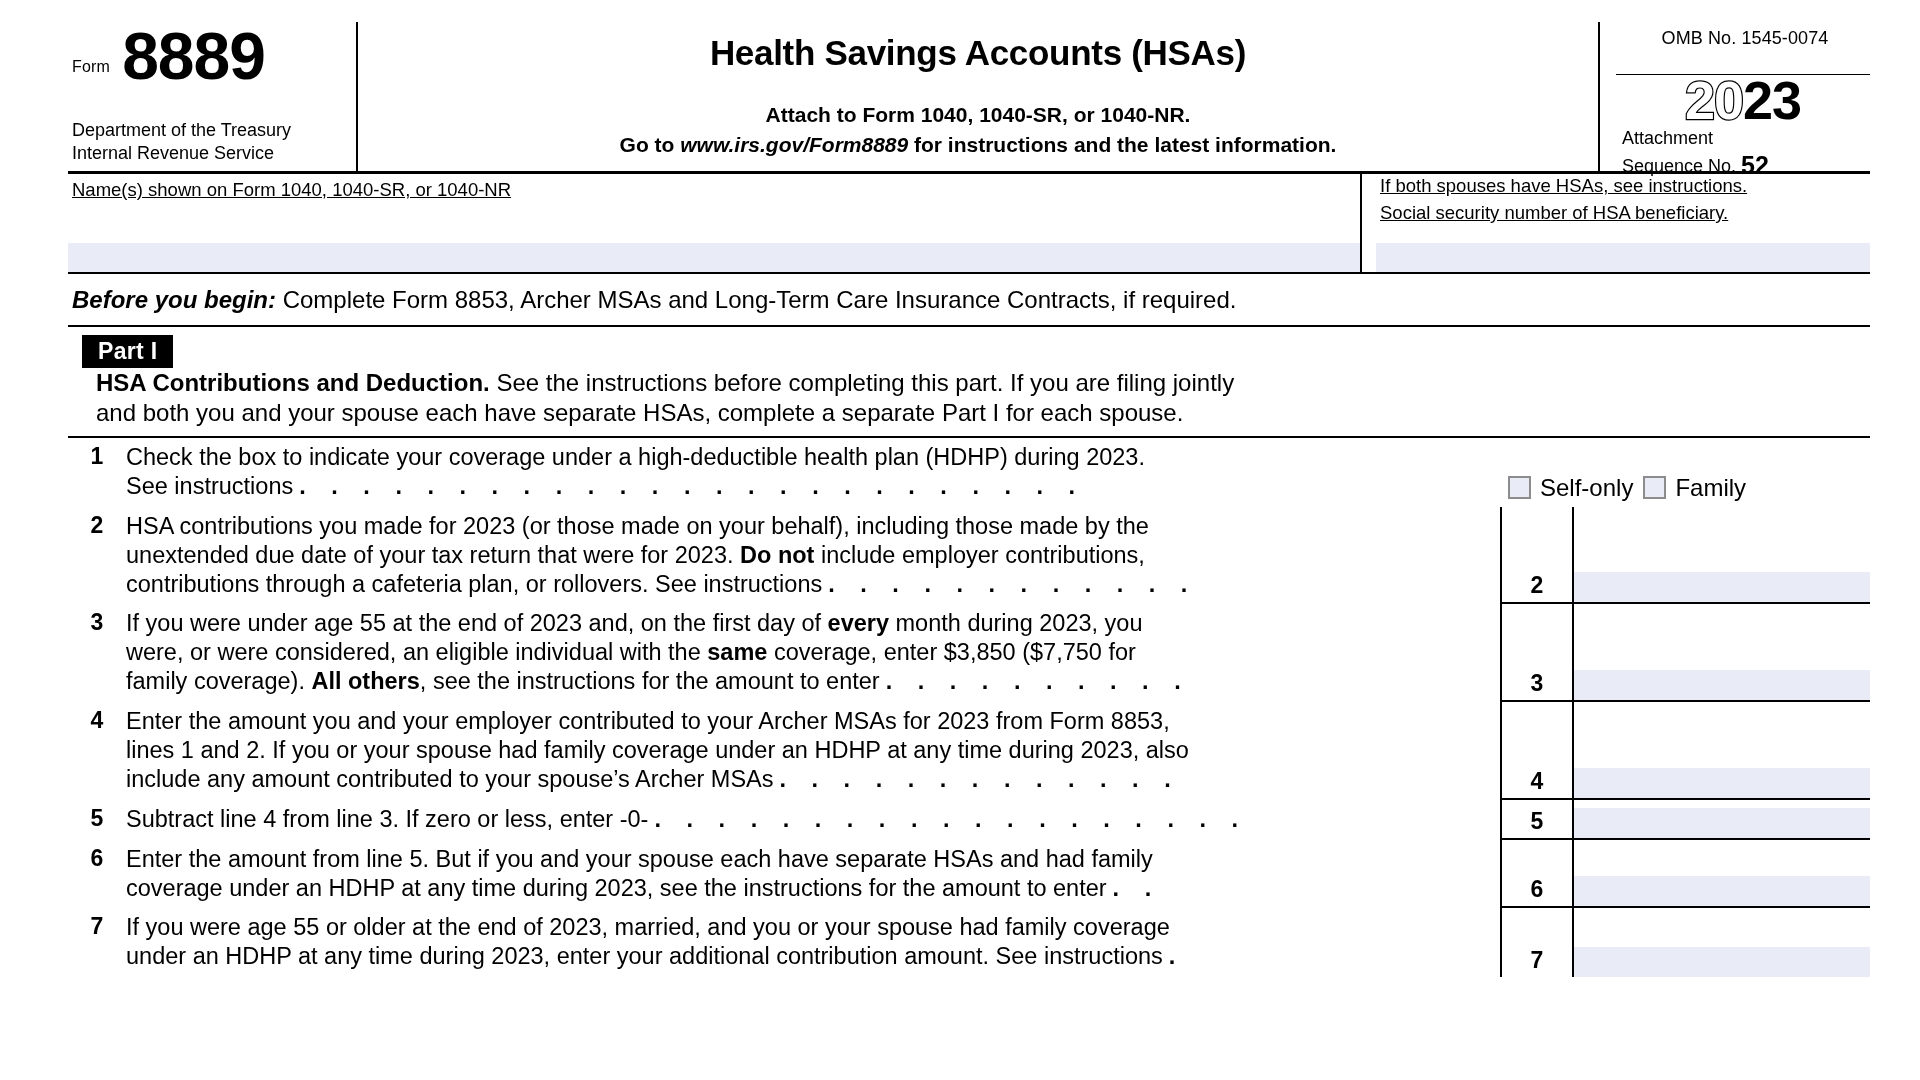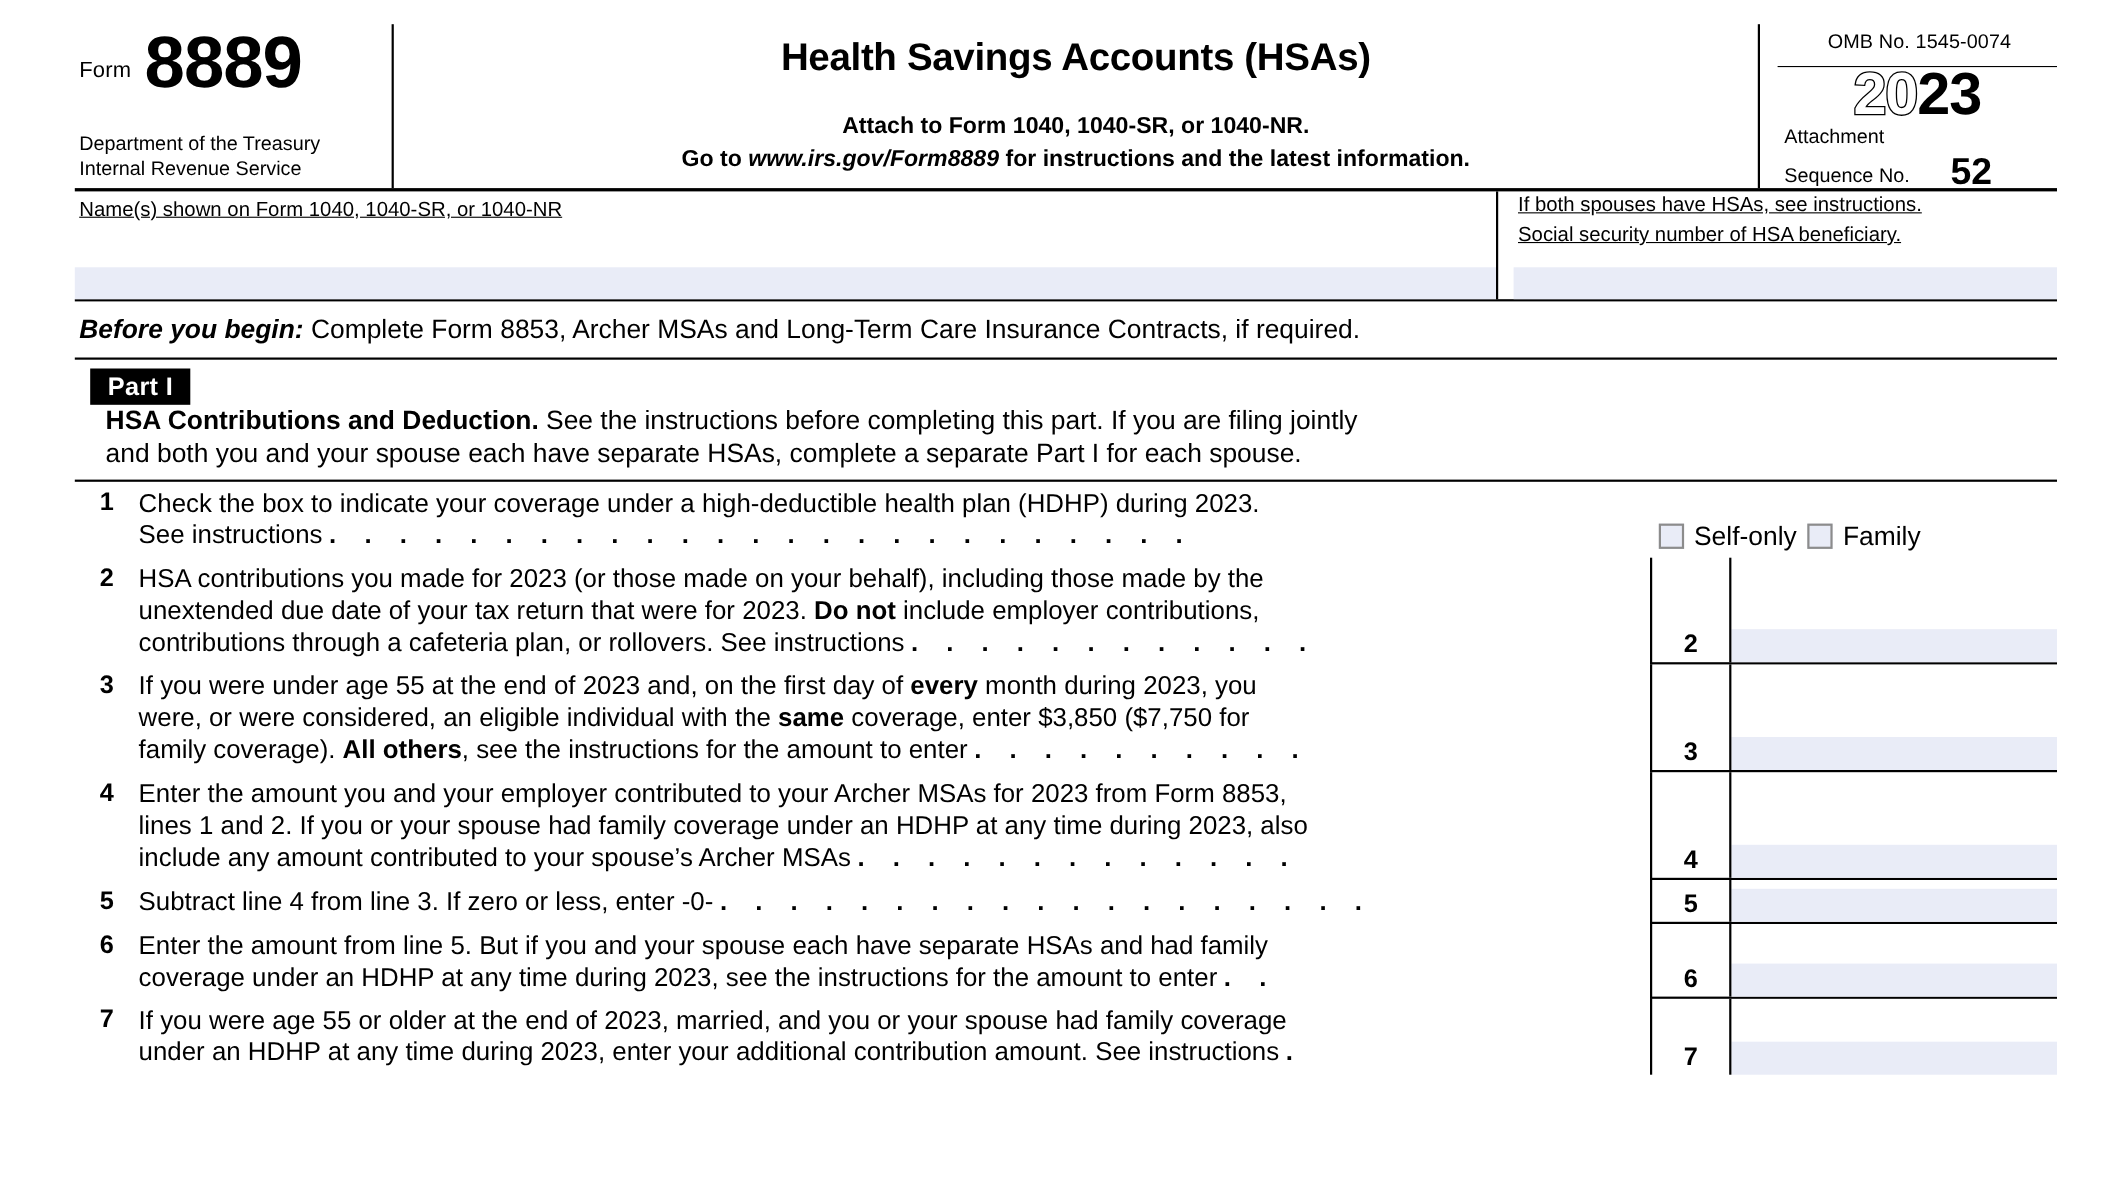--- a/index.html
+++ b/index.html
@@ -38,21 +38,21 @@
     justify-content: flex-start;
   }
   .form-no-row {
     display: flex;
     align-items: flex-end;
     gap: 12px;
     padding-top: 6px;
     padding-left: 4px;
   }
   .lbl-form {
-    font-size: 20px;
+    font-size: 16px;
     letter-spacing: .2px;
     padding-bottom: 9px;
     color: #000;
   }
   .form-number {
     font-family: "Liberation Sans", "DejaVu Sans", sans-serif;
     font-size: 66px;
     font-weight: 700;
     line-height: .86;
     letter-spacing: -1px;
@@ -94,21 +94,21 @@
 
   
   .hdr-right {
     width: 270px;
     padding-left: 16px;
     display: flex;
     flex-direction: column;
   }
   .omb {
     font-size: 18px;
-    padding: 6px 0 11px 4px;
+    padding: 6px 0 25px 4px;
     border-bottom: 1.6px solid #000;
     text-align: center;
     letter-spacing: .1px;
   }
   .year-wrap {
     text-align: center;
     margin-top: 1px;
     line-height: .92;
   }
   .year {
@@ -123,24 +123,23 @@
     paint-order: stroke fill;
     margin-top: 41px;
   }
   .attach {
     font-size: 18px;
     line-height: 1.22;
     padding-left: 6px;
     margin-top: 2px;
   }
   .attach .seq-no {
-    font-size: 34px;
+    font-size: 25px;
     font-weight: 700;
     vertical-align: -2px;
-    margin-left: 32px;
   }
 
   
   .name-row {
     display: flex;
     border-bottom: 2.5px solid #000;
     height: 100px;
     text-decoration: underline;
   }
   .name-cell {

